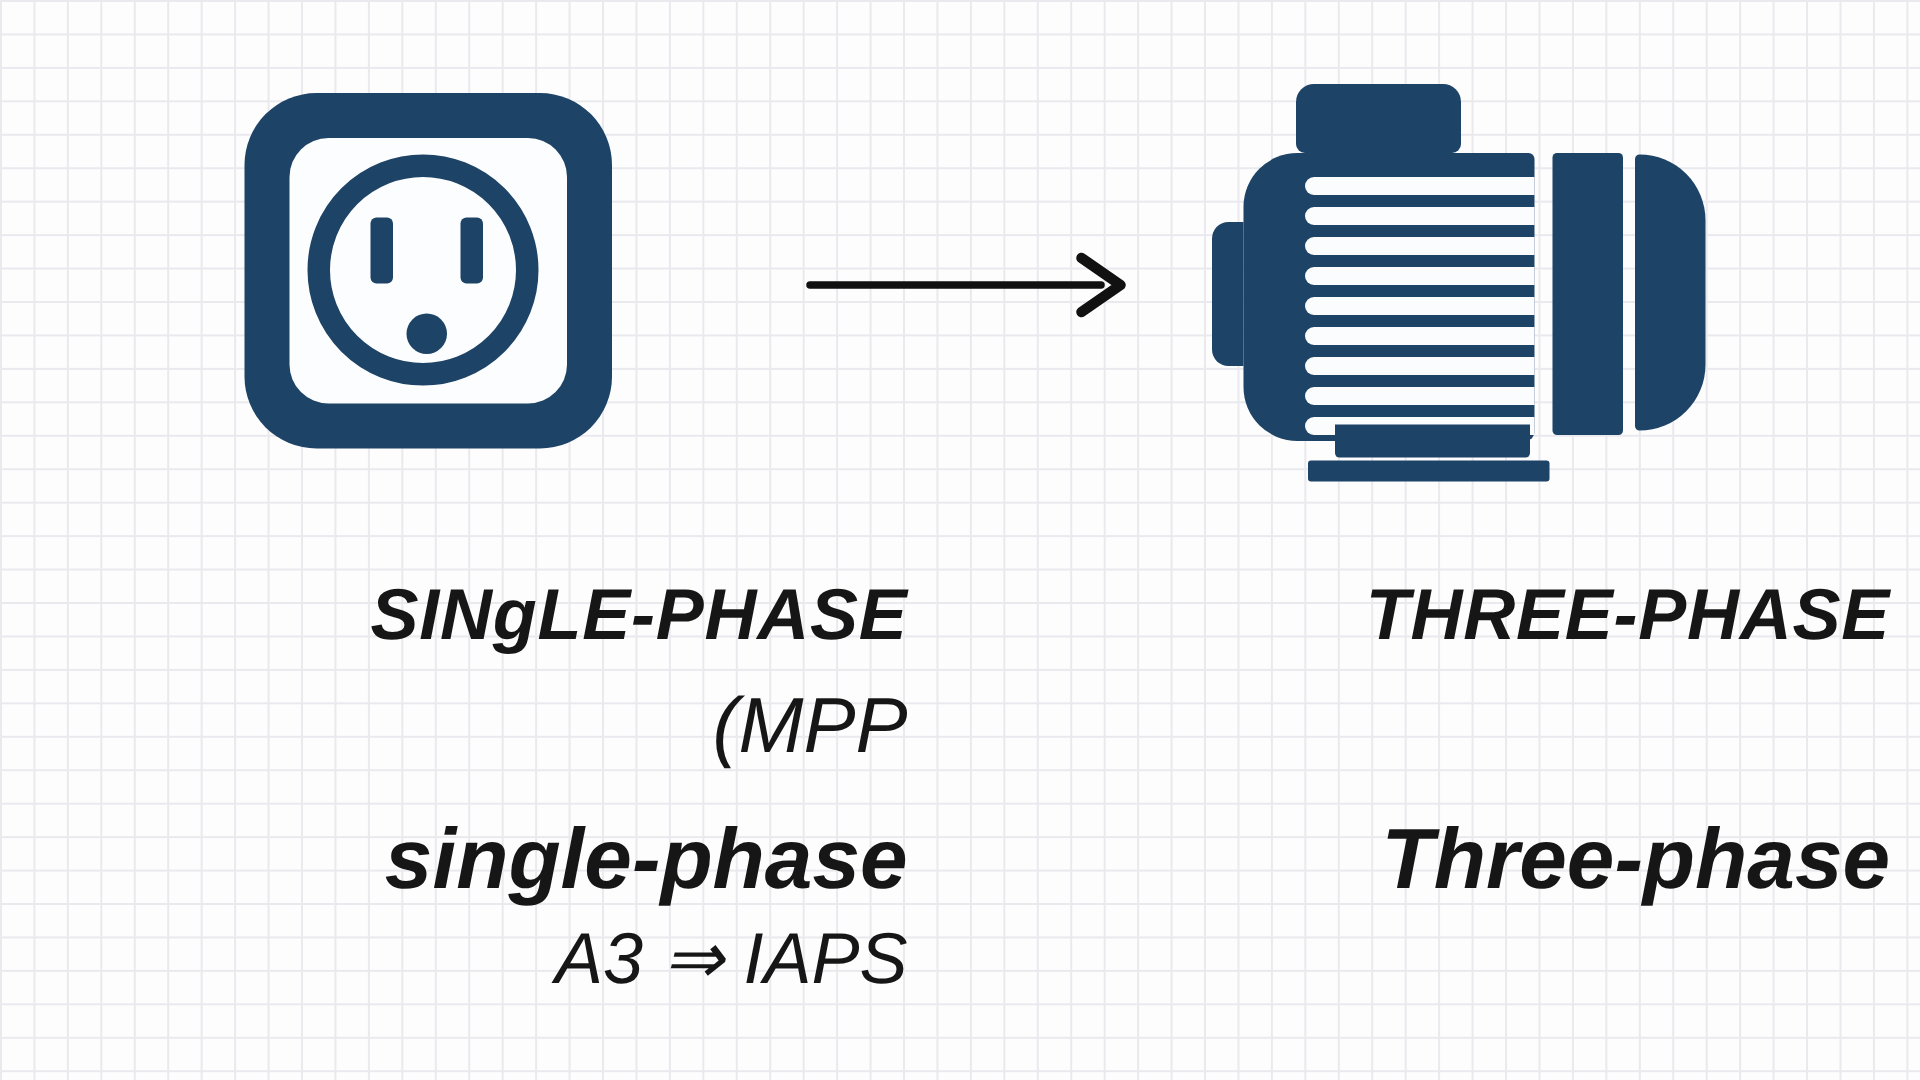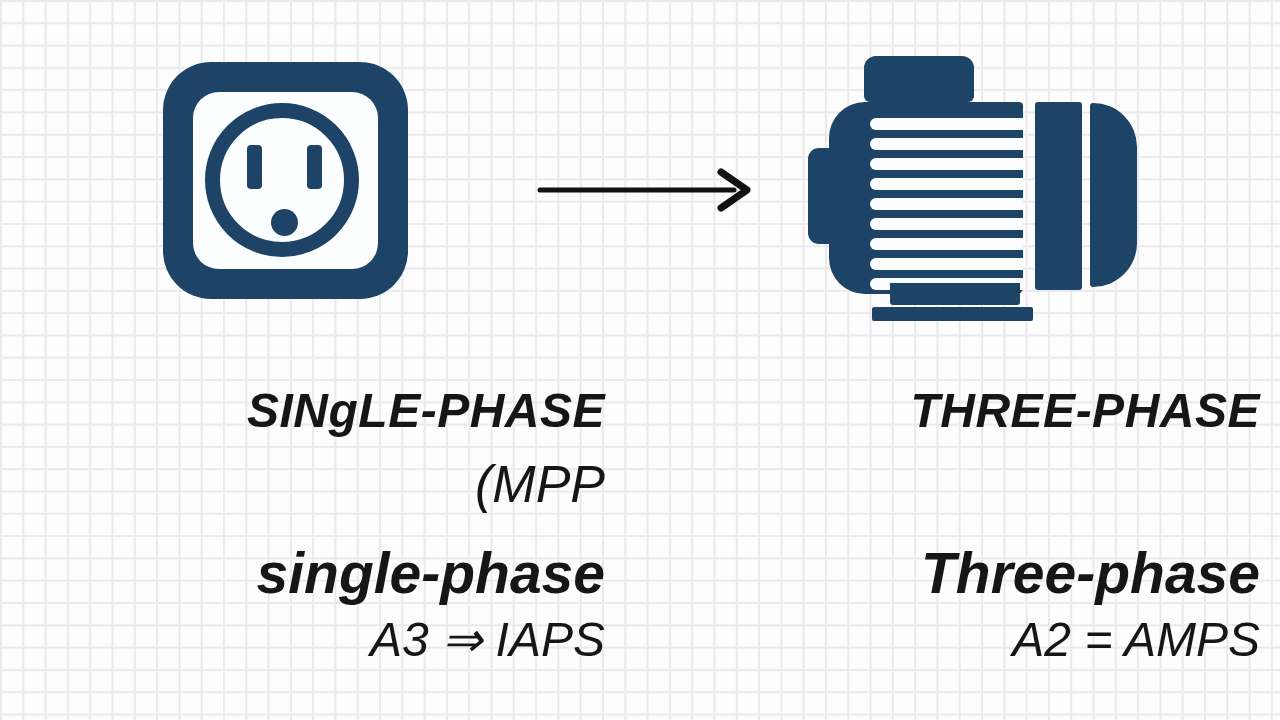--- a/index.html
+++ b/index.html
@@ -116,15 +116,14 @@
     <div class="base"></div>
   </div>
 
   <div class="txt col-left title">SINgLE-PHASE</div>
   <div class="txt col-left subtitle">(MPP</div>
   <div class="txt col-left caption">single-phase</div>
   <div class="txt col-left formula">A3 ⇒ IAPS</div>
 
   <div class="txt col-right title">THREE-PHASE</div>
   <div class="txt col-right caption">Three-phase</div>
-  <div class="txt col-right formula">A2 = AMPS</div>
 
 </div>
 
 </body></html>

